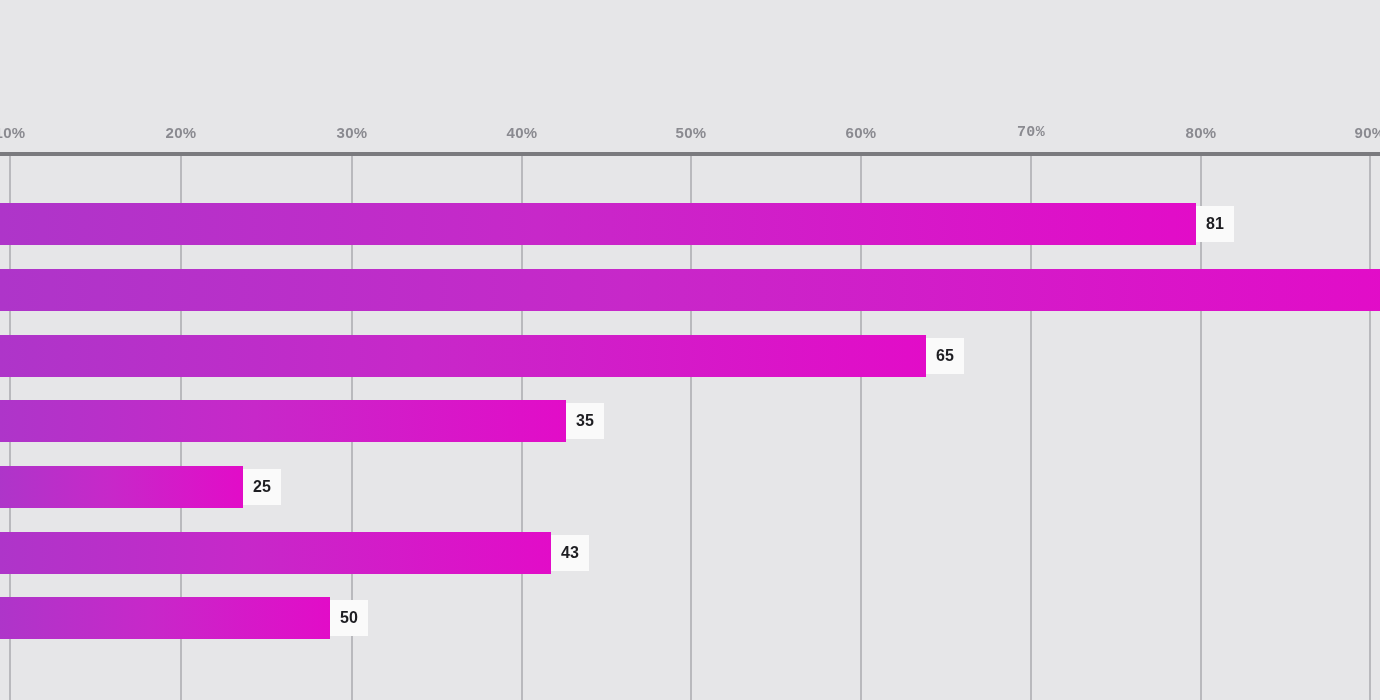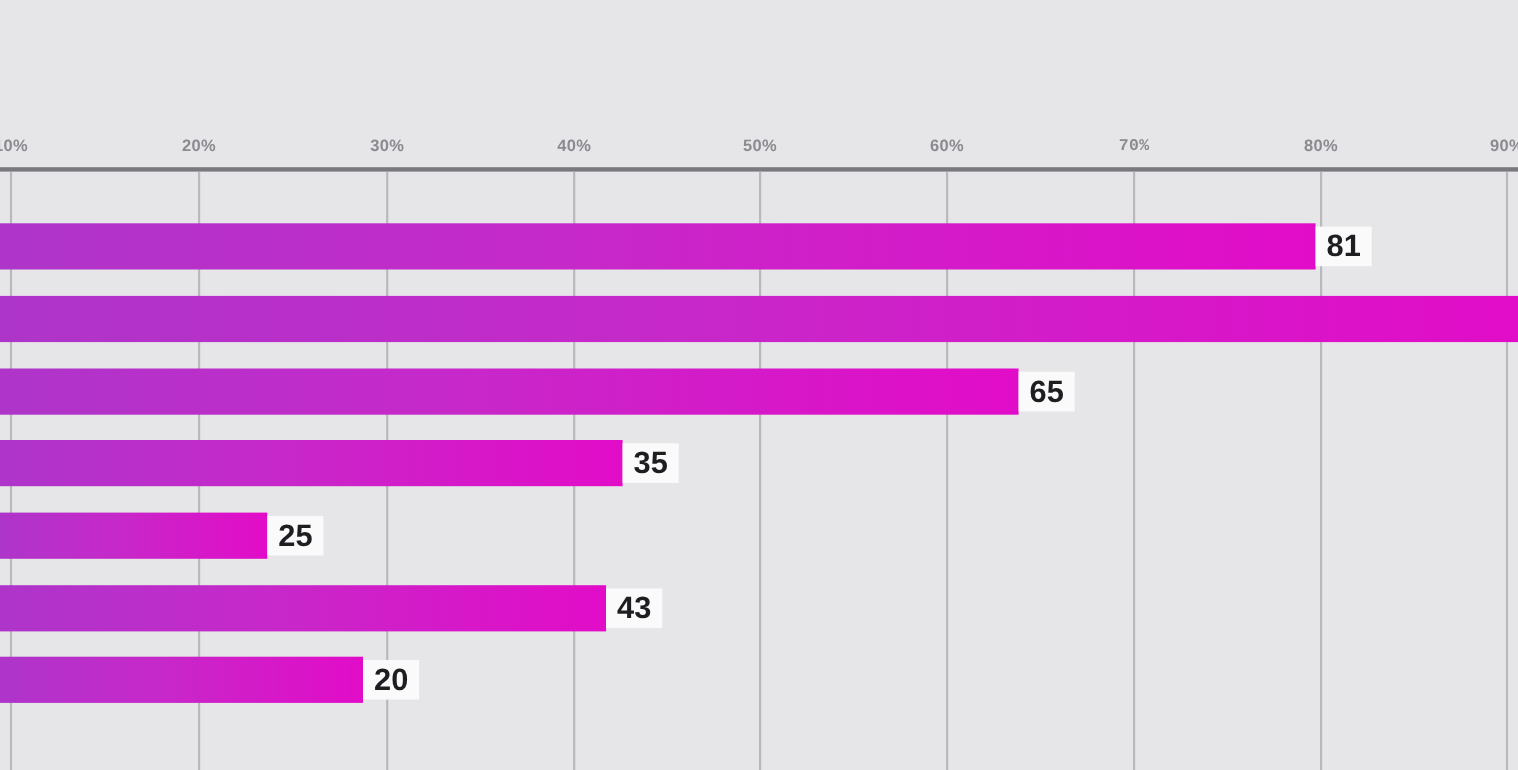--- a/index.html
+++ b/index.html
@@ -125,21 +125,21 @@
   }
   .bar-value {
     position: absolute;
     top: 3px;
     height: 36px;
     min-width: 38px;
     padding: 0 10px;
     box-sizing: border-box;
     background: #fafafa;
     color: #1e1e22;
-    font-size: 28px;
+    font-size: 16px;
     font-weight: 700;
     line-height: 36px;
     text-align: center;
     white-space: nowrap;
   }
 </style>
 </head>
 <body>
 
 <div id="stage">
@@ -194,18 +194,18 @@
         <div class="bar-row" style="top: 310px;">
           <div class="bar" style="width: 243px;"></div>
           <div class="bar-value" style="left: 243px;">25</div>
         </div>
         <div class="bar-row" style="top: 376px;">
           <div class="bar" style="width: 551px;"></div>
           <div class="bar-value" style="left: 551px;">43</div>
         </div>
         <div class="bar-row" style="top: 441px;">
           <div class="bar" style="width: 330px;"></div>
-          <div class="bar-value" style="left: 330px;">20</div>
+          <div class="bar-value" style="left: 330px;">50</div>
         </div>
       </div>
   </div>
 
 </div>
 
 </body></html>

